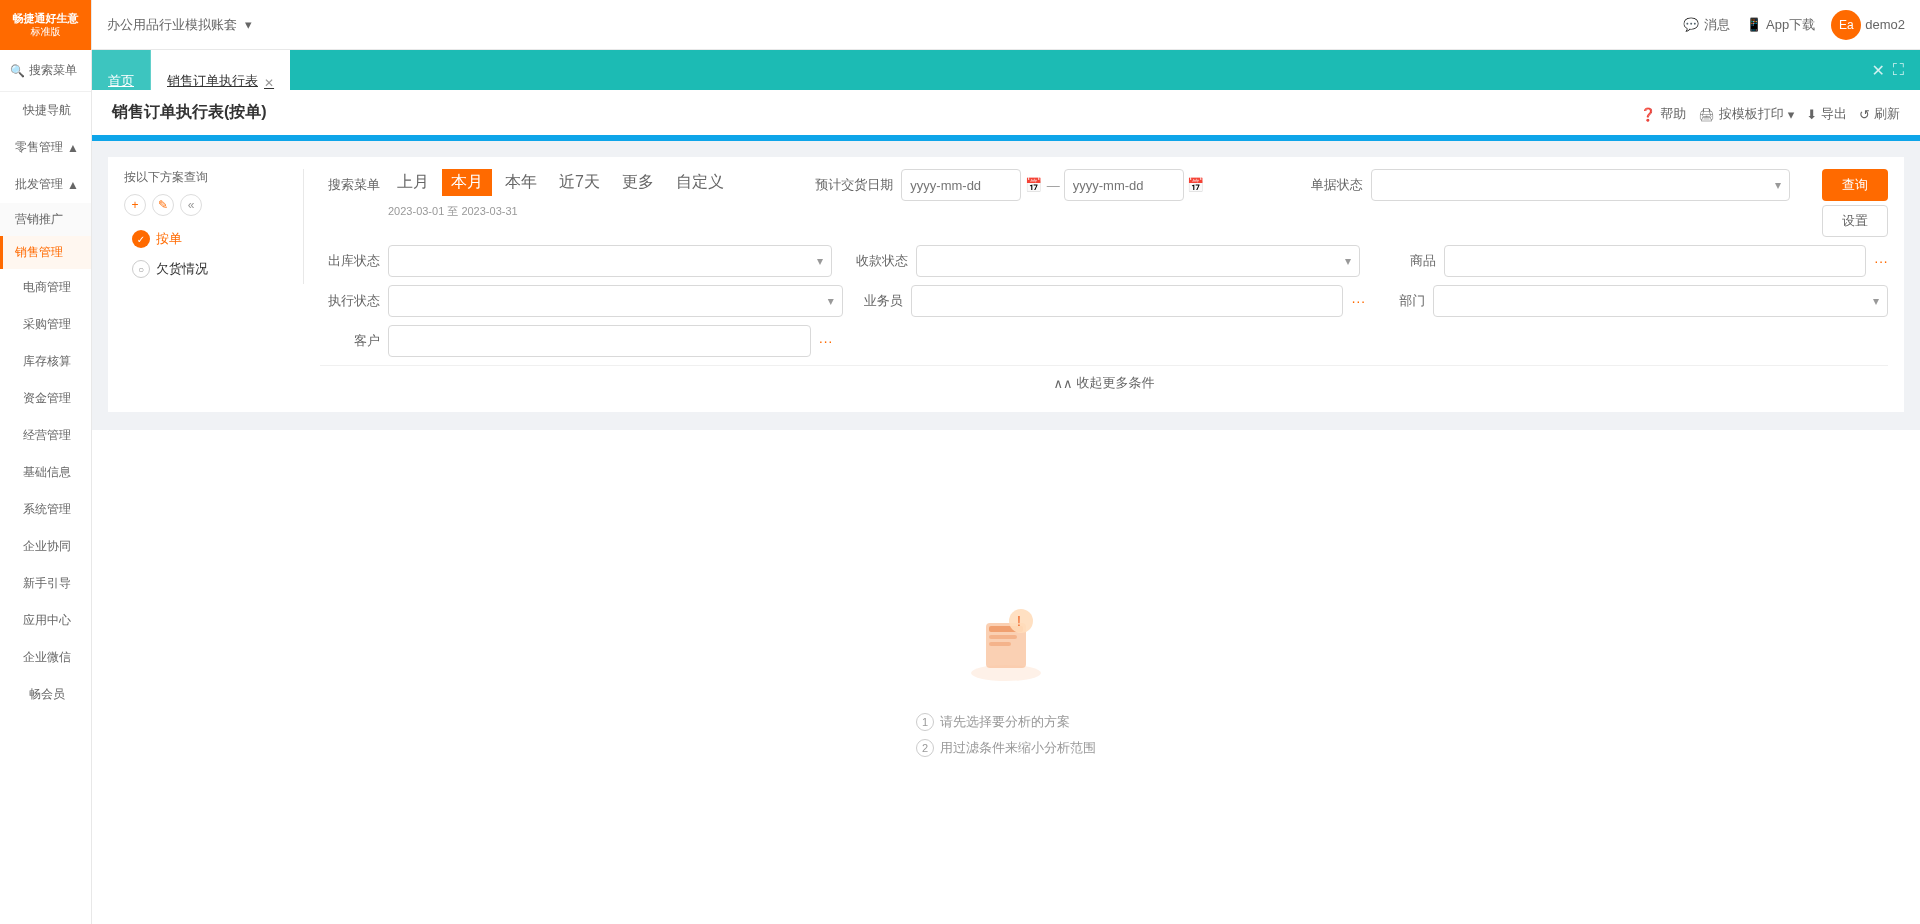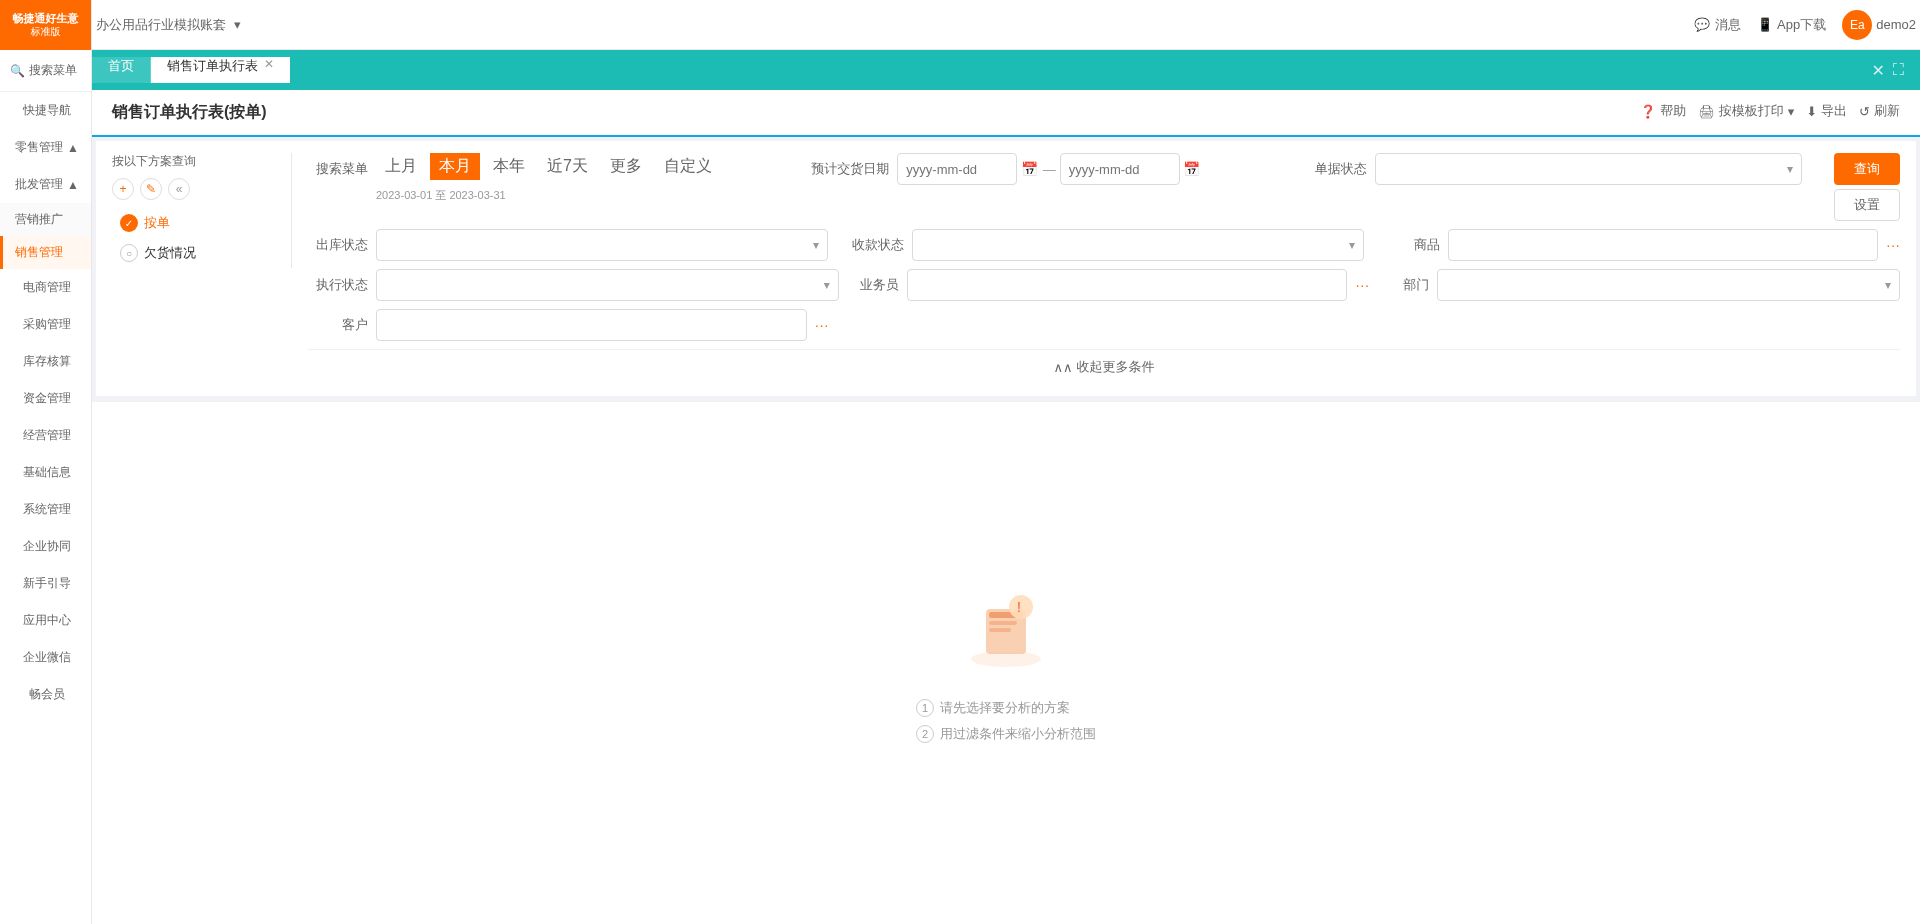--- a/index.html
+++ b/index.html
@@ -15,46 +15,46 @@
     .sidebar-nav-item { padding: 10px 8px; text-align: center; cursor: pointer; font-size: 12px; color: #666; border-left: 3px solid transparent; transition: all 0.2s; }
     .sidebar-nav-item.active { color: #ff6a00; border-left-color: #ff6a00; background: #fff7f0; }
     .sidebar-nav-item.has-sub { display: flex; align-items: center; justify-content: space-between; padding: 10px 12px; }
     .sidebar-nav-sub { background: #fafafa; }
     .sidebar-nav-sub .sidebar-nav-item { font-size: 12px; padding: 8px 12px; text-align: left; }
 
     
     .main { flex: 1; display: flex; flex-direction: column; height: 924px; overflow: hidden; }
 
     
-    .top-header { background: #fff; height: 50px; display: flex; align-items: center; justify-content: space-between; padding: 0 4px; border-bottom: 1px solid #e8e8e8; flex-shrink: 0; }
+    .top-header { background: #fff; height: 50px; display: flex; align-items: center; justify-content: space-between; padding: 0 15px; border-bottom: 1px solid #e8e8e8; flex-shrink: 0; }
     .top-header-left { display: flex; align-items: center; gap: 8px; color: #666; font-size: 13px; }
     .top-header-right { display: flex; align-items: center; gap: 16px; }
     .top-header-right-item { display: flex; align-items: center; gap: 4px; color: #666; font-size: 13px; cursor: pointer; }
     .user-avatar { width: 30px; height: 30px; border-radius: 50%; background: #ff6a00; display: flex; align-items: center; justify-content: center; color: #fff; font-size: 12px; }
 
     
     .tab-bar { background: #1cbbb4; height: 40px; display: flex; align-items: center; padding: 0 0; flex-shrink: 0; }
-    .tab-item { padding: 0 16px; height: 26px; display: flex; align-items: flex-start; gap: 6px; cursor: pointer; font-size: 13px; color: rgba(255,255,255,0.8); border-right: 1px solid rgba(255,255,255,0.2); }
+    .tab-item { padding: 0 16px; height: 40px; display: flex; align-items: flex-end; gap: 6px; cursor: pointer; font-size: 13px; color: rgba(255,255,255,0.8); border-right: 1px solid rgba(255,255,255,0.2); text-decoration: underline; }
     .tab-item.active { background: #fff; color: #333; border-right: none; }
     .tab-item.home { background: rgba(255,255,255,0.15); color: #fff; }
     .tab-close { font-size: 12px; color: #999; cursor: pointer; }
     .tab-bar-actions { margin-left: auto; display: flex; align-items: center; gap: 8px; padding-right: 16px; }
     .tab-bar-icon { color: rgba(255,255,255,0.8); cursor: pointer; font-size: 16px; }
 
     
     .content { flex: 1; display: flex; flex-direction: column; overflow: hidden; background: #f0f2f5; }
 
     
-    .page-header { background: #fff; padding: 12px 20px; display: flex; align-items: flex-start; justify-content: space-between; border-bottom: 2px solid #0ea5e9; flex-shrink: 0; }
+    .page-header { background: #fff; padding: 12px 20px; display: flex; align-items: flex-end; justify-content: space-between; border-bottom: 6px solid #0ea5e9; flex-shrink: 0; }
     .page-title { font-size: 16px; font-weight: bold; color: #333; }
     .page-actions { display: flex; align-items: center; gap: 12px; }
     .page-action-btn { display: flex; align-items: center; gap: 4px; color: #666; font-size: 13px; cursor: pointer; }
 
     
-    .filter-panel { background: #fff; margin: 4px; padding: 12px 16px; flex-shrink: 0; }
+    .filter-panel { background: #fff; margin: 16px; padding: 12px 16px; flex-shrink: 0; }
     .filter-row { display: flex; align-items: flex-start; gap: 0; }
     .filter-side { width: 180px; flex-shrink: 0; border-right: 1px solid #e8e8e8; padding-right: 12px; }
     .filter-side-title { font-size: 12px; color: #666; margin-bottom: 8px; display: flex; align-items: center; gap: 4px; }
     .filter-side-item { display: flex; align-items: center; gap: 6px; padding: 6px 8px; cursor: pointer; border-radius: 4px; font-size: 13px; color: #333; }
     .filter-side-item.active { color: #ff6a00; }
     .filter-side-item .orange-dot { width: 18px; height: 18px; border-radius: 50%; background: #ff6a00; color: #fff; font-size: 10px; display: flex; align-items: center; justify-content: center; }
     .filter-side-item .grey-dot { width: 18px; height: 18px; border-radius: 50%; border: 1.5px solid #ccc; display: flex; align-items: center; justify-content: center; color: #999; font-size: 10px; }
     .filter-side-icons { display: flex; align-items: center; gap: 6px; margin-bottom: 8px; }
     .filter-side-icon { width: 22px; height: 22px; border-radius: 50%; border: 1.5px solid #ddd; display: flex; align-items: center; justify-content: center; cursor: pointer; color: #ff6a00; font-size: 12px; }
     .filter-side-icon.collapse { color: #999; }

